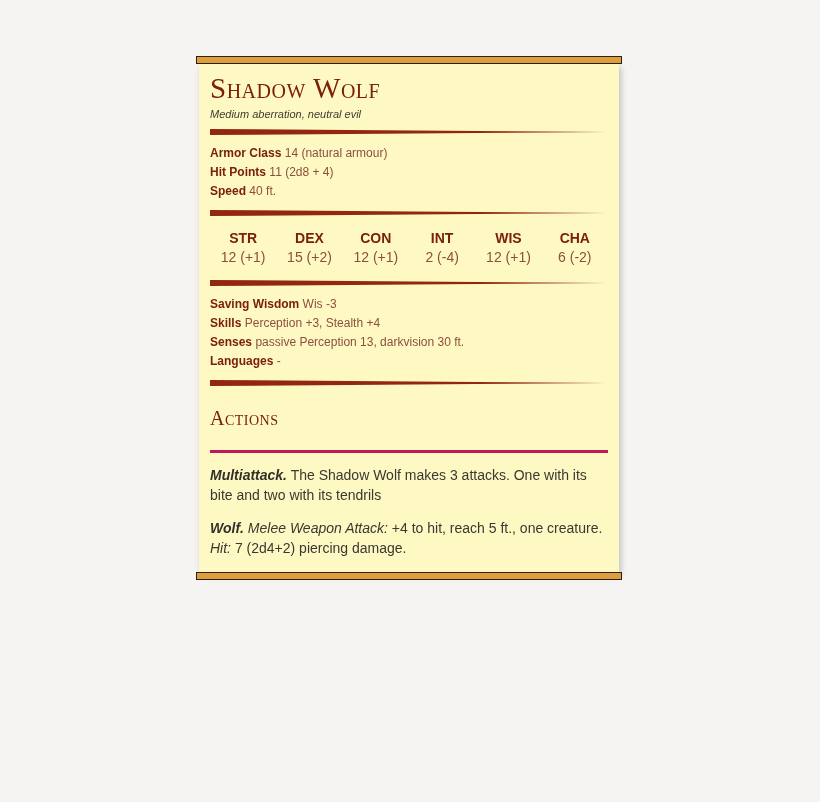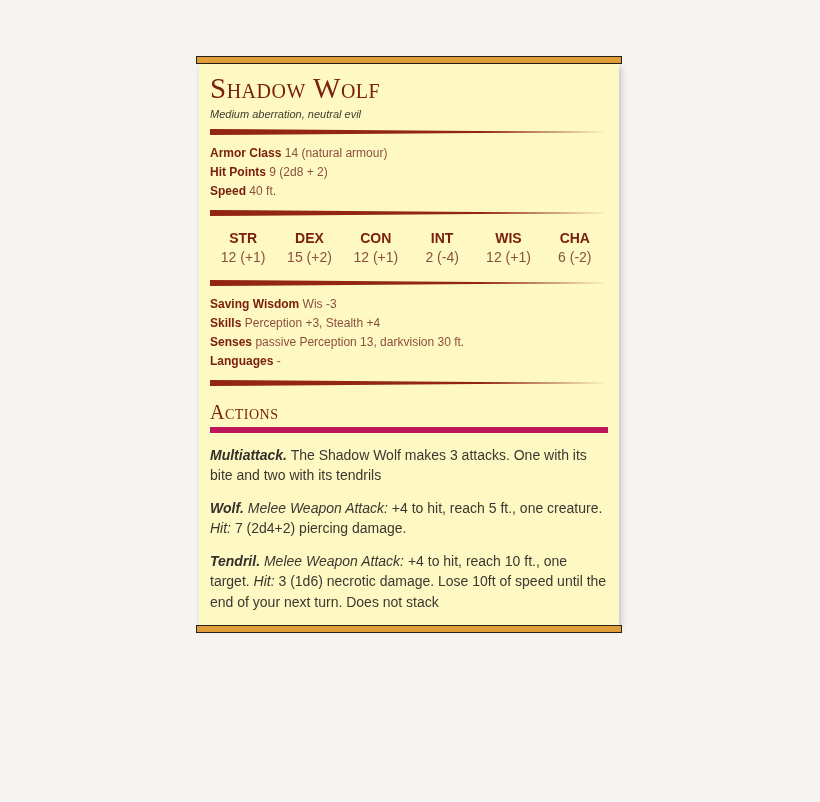--- a/index.html
+++ b/index.html
@@ -55,23 +55,23 @@
     color:#3b3731;
     margin-top:12px;
   }
   .para .lead { font-weight:bold; font-style:italic; color:#33302b; }
   .para .it { font-style:italic; }
   .section-heading {
     font-family:"Liberation Serif", serif;
     font-variant:small-caps;
     font-size:20px;
     color:#7a200d;
-    border-bottom:6px solid #be185d;
-    padding-bottom:3px;
-    margin-top:15px;
+    border-bottom:3px solid #be185d;
+    padding-bottom:20px;
+    margin-top:21px;
     letter-spacing:0.5px;
   }
 </style>
 </head>
 <body>
 
 <div class="statblock-wrap">
 
   <div class="bar"></div>
 
@@ -84,21 +84,21 @@
         <polygon points="0,0 400,3 0,6" fill="#922610"></polygon>
       </svg>
 
     <div>
       <div class="stat-line">
         <span class="lbl">Armor Class</span>
         <span class="val">14 (natural armour)</span>
       </div>
       <div class="stat-line">
         <span class="lbl">Hit Points</span>
-        <span class="val">9 (2d8 + 2)</span>
+        <span class="val">11 (2d8 + 4)</span>
       </div>
       <div class="stat-line">
         <span class="lbl">Speed</span>
         <span class="val">40 ft.</span>
       </div>
     </div>
 
     <svg class="taper" viewBox="0 0 400 6" preserveAspectRatio="none">
         <polygon points="0,0 400,3 0,6" fill="#922610"></polygon>
       </svg>
@@ -167,26 +167,19 @@
         <span class="lead">Multiattack.</span>
         <span>The Shadow Wolf makes 3 attacks. One with its bite and two with its tendrils</span>
       </p>
       <p class="para">
         <span class="lead">Wolf.</span>
         <span class="it">Melee Weapon Attack:</span>
         <span>+4 to hit, reach 5 ft., one creature.</span>
         <span class="it">Hit:</span>
         <span>7 (2d4+2) piercing damage.</span>
       </p>
-      <p class="para">
-        <span class="lead">Tendril.</span>
-        <span class="it">Melee Weapon Attack:</span>
-        <span>+4 to hit, reach 10 ft., one target.</span>
-        <span class="it">Hit:</span>
-        <span>3 (1d6) necrotic damage. Lose 10ft of speed until the end of your next turn. Does not stack</span>
-      </p>
     </div>
 
   </div>
 
   <div class="bar"></div>
 
 </div>
 
 </body></html>

